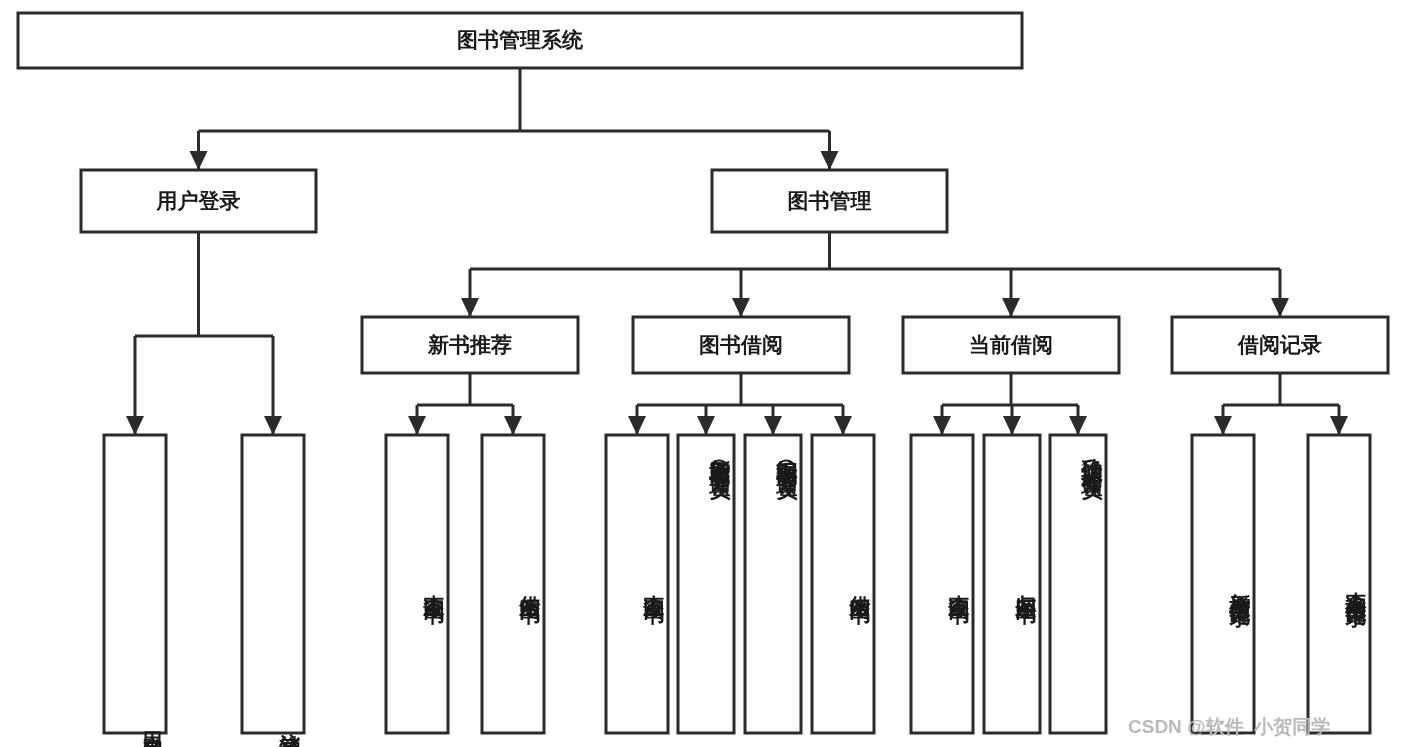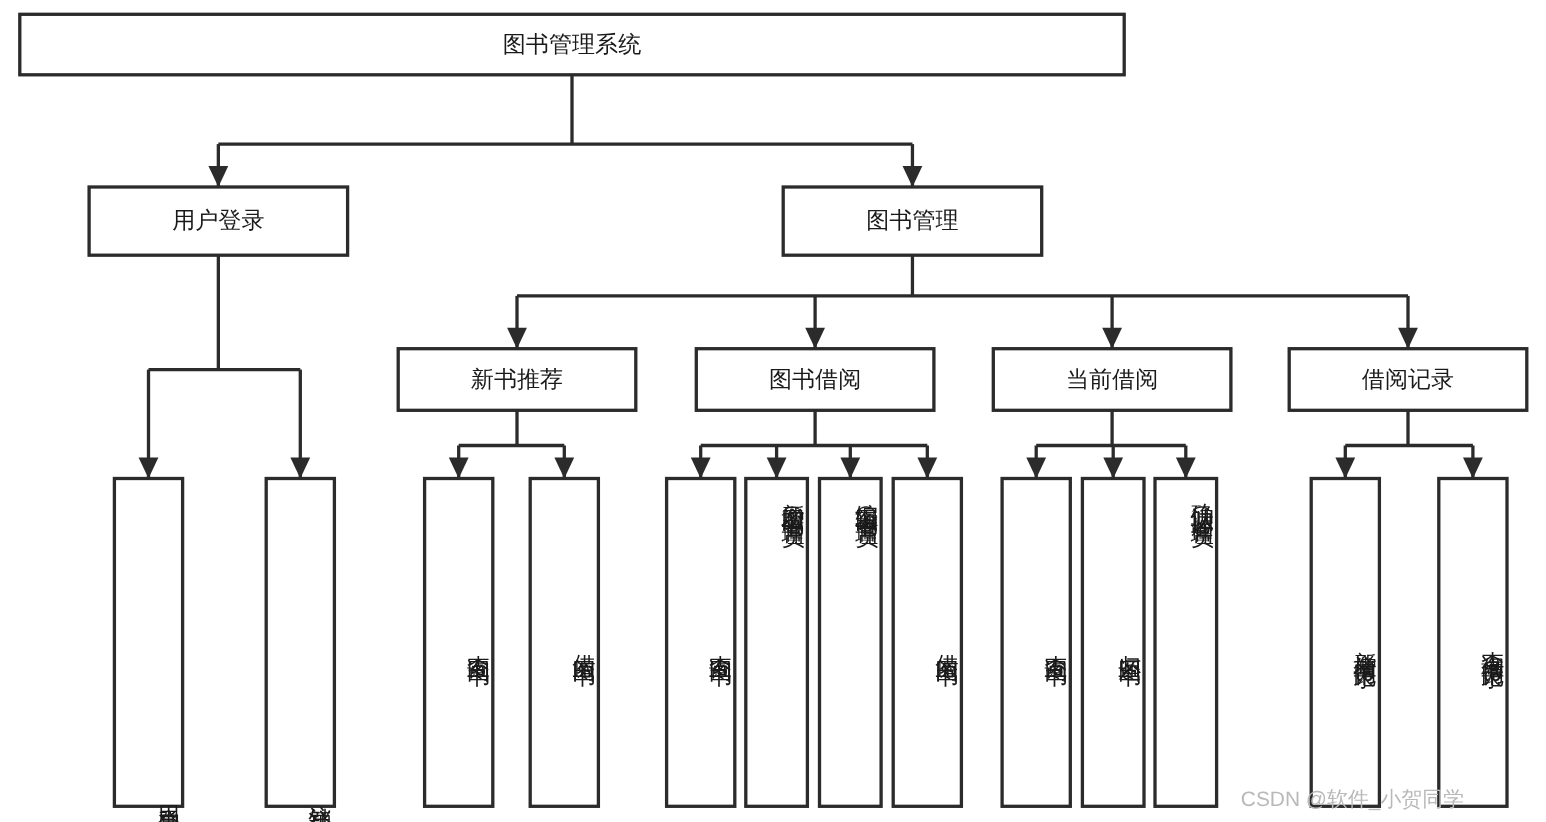--- a/index.html
+++ b/index.html
@@ -11,20 +11,21 @@
     width: 1405px;
     height: 747px;
     font-family: "Liberation Sans", "DejaVu Sans", sans-serif;
     overflow: hidden;
     position: relative;
   }
   #diagram-root {
     position: relative;
     width: 1405px;
     height: 652px;
+    font-weight: bold;
   }
   svg#flow-svg {
     position: absolute;
     left: 0;
     top: 0;
     width: 1405px;
     height: 747px;
     display: block;
   }
   .node-box {

